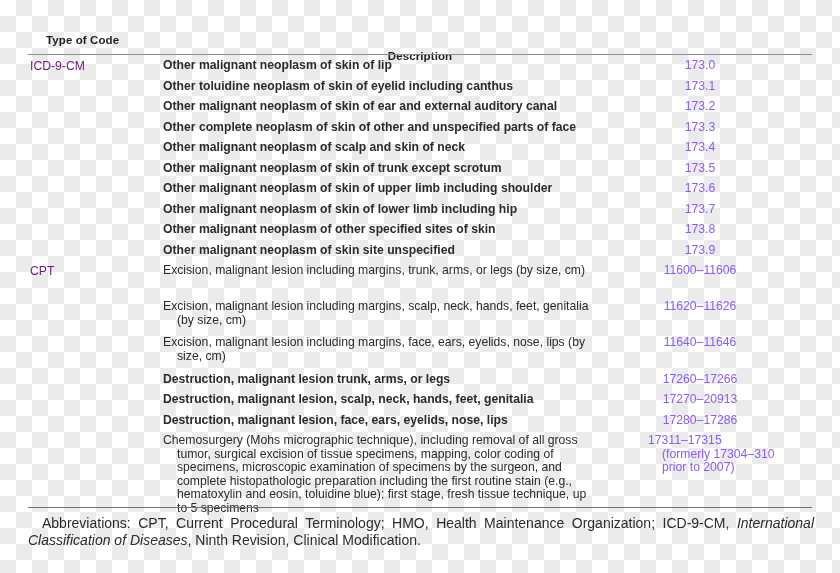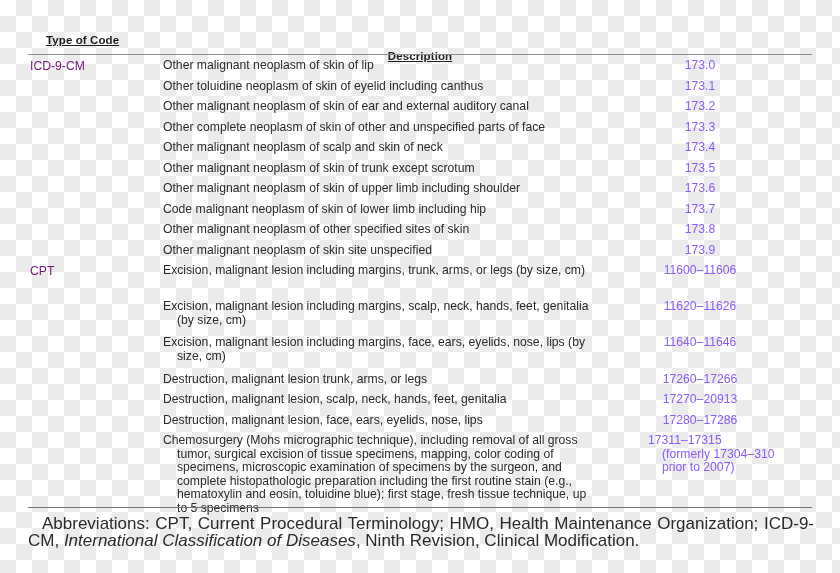--- a/index.html
+++ b/index.html
@@ -36,21 +36,20 @@
     width: 784px;
     height: 18px;
   }
   .th {
     position: absolute;
     font-size: 11.5px;
     font-weight: bold;
     color: #1f1f1f;
     white-space: nowrap;
     letter-spacing: 0.1px;
-    text-decoration: underline;
   }
   .th-type   { left: 18px;  top: 0; }
   .th-desc   { left: 0; top: 16px; width: 784px; text-align: center; }
   .th-num    { left: 544px; top: 0; width: 240px; text-align: center; }
 
   .rule {
     position: absolute;
     left: 28px;
     width: 784px;
     height: 0;
@@ -85,20 +84,21 @@
     width: 420px;
     font-size: 12.2px;
     line-height: 13.6px;
     color: #2b2b2b;
     text-indent: -14px;
     padding-left: 14px;
   }
   .cell-desc.single {
     text-indent: 0;
     padding-left: 0;
+    font-weight: bold;
   }
   .cell-num {
     position: absolute;
     left: 600px;
     width: 200px;
     font-size: 12.2px;
     line-height: 13.6px;
     text-align: center;
     color: #8b5cf6;
     white-space: pre-line;
@@ -109,21 +109,21 @@
     width: 200px;
     text-indent: -14px;
   }
 
   
   .footnote {
     position: absolute;
     left: 28px;
     top: 515px;
     width: 786px;
-    font-size: 17px;
+    font-size: 14px;
     line-height: 17px;
     color: #2b2b2b;
     text-align: justify;
     text-indent: 14px;
   }
   .footnote i { font-style: italic; }
 </style>
 </head>
 <body>
 
@@ -160,21 +160,21 @@
       </div>
       <div class="row" style="top: 161.5px;">
         <div class="cell-desc single">Other malignant neoplasm of skin of trunk except scrotum</div>
         <div class="cell-num">173.5</div>
       </div>
       <div class="row" style="top: 182px;">
         <div class="cell-desc single">Other malignant neoplasm of skin of upper limb including shoulder</div>
         <div class="cell-num">173.6</div>
       </div>
       <div class="row" style="top: 202.5px;">
-        <div class="cell-desc single">Code malignant neoplasm of skin of lower limb including hip</div>
+        <div class="cell-desc single">Other malignant neoplasm of skin of lower limb including hip</div>
         <div class="cell-num">173.7</div>
       </div>
       <div class="row" style="top: 223px;">
         <div class="cell-desc single">Other malignant neoplasm of other specified sites of skin</div>
         <div class="cell-num">173.8</div>
       </div>
       <div class="row" style="top: 243.5px;">
         <div class="cell-desc single">Other malignant neoplasm of skin site unspecified</div>
         <div class="cell-num">173.9</div>
       </div>

